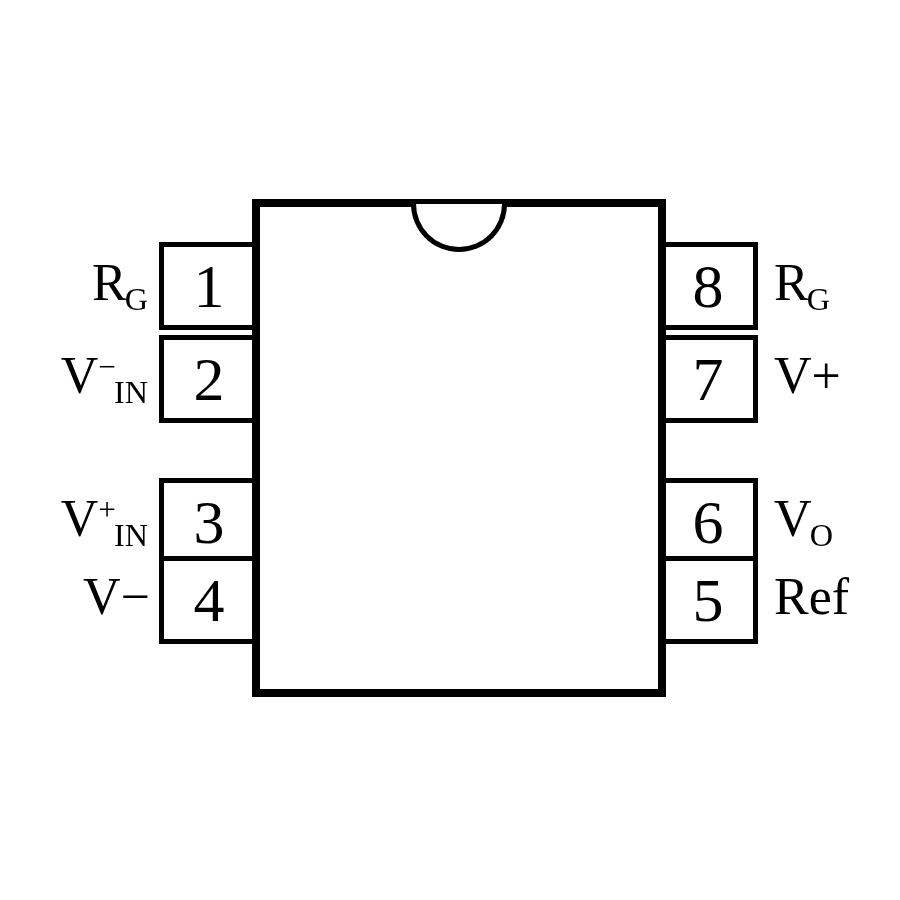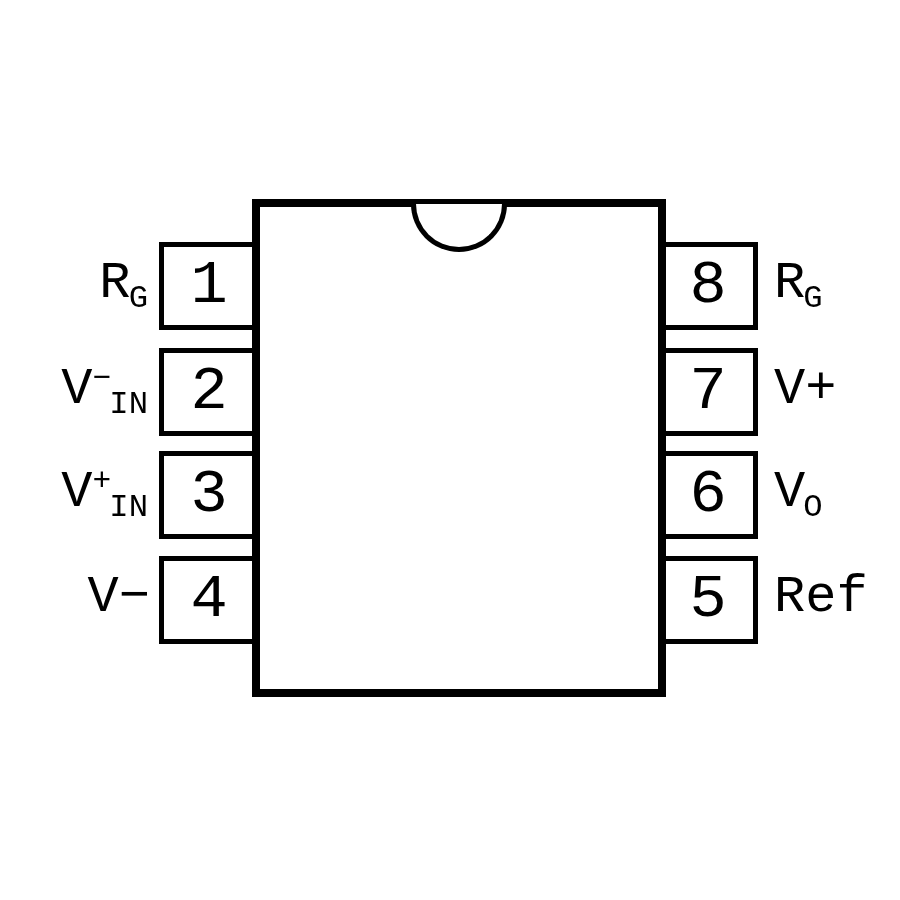--- a/index.html
+++ b/index.html
@@ -1,21 +1,21 @@
 <!DOCTYPE html>
 <html><head>
 <meta charset="utf-8">
 <style>
   html, body { margin: 0; padding: 0; background: #ffffff; }
   .stage {
     position: relative;
     width: 900px;
     height: 900px;
     background: #ffffff;
-    font-family: Liberation Mono, monospace;
+    font-family: Liberation Serif, serif;
     color: #000000;
     overflow: hidden;
   }
   
   .ic-body {
     position: absolute;
     left: 252px;
     top: 199px;
     width: 414px;
     height: 498px;
@@ -44,22 +44,22 @@
     box-sizing: border-box;
     border: 5px solid #000000;
     background: #ffffff;
     display: flex;
     align-items: center;
     justify-content: center;
   }
   .pin-box.left  { left: 159px; }
   .pin-box.right { left: 658px; }
   .row0 { top: 242px; }
-  .row1 { top: 348px; }
-  .row2 { top: 451px; text-align: center; }
+  .row1 { top: 335px; }
+  .row2 { top: 478px; text-align: center; }
   .row3 { top: 556px; }
   .pin-num {
     font-size: 62px;
     line-height: 1;
   }
   
   .pin-label {
     position: absolute;
     height: 88px;
     display: flex;

